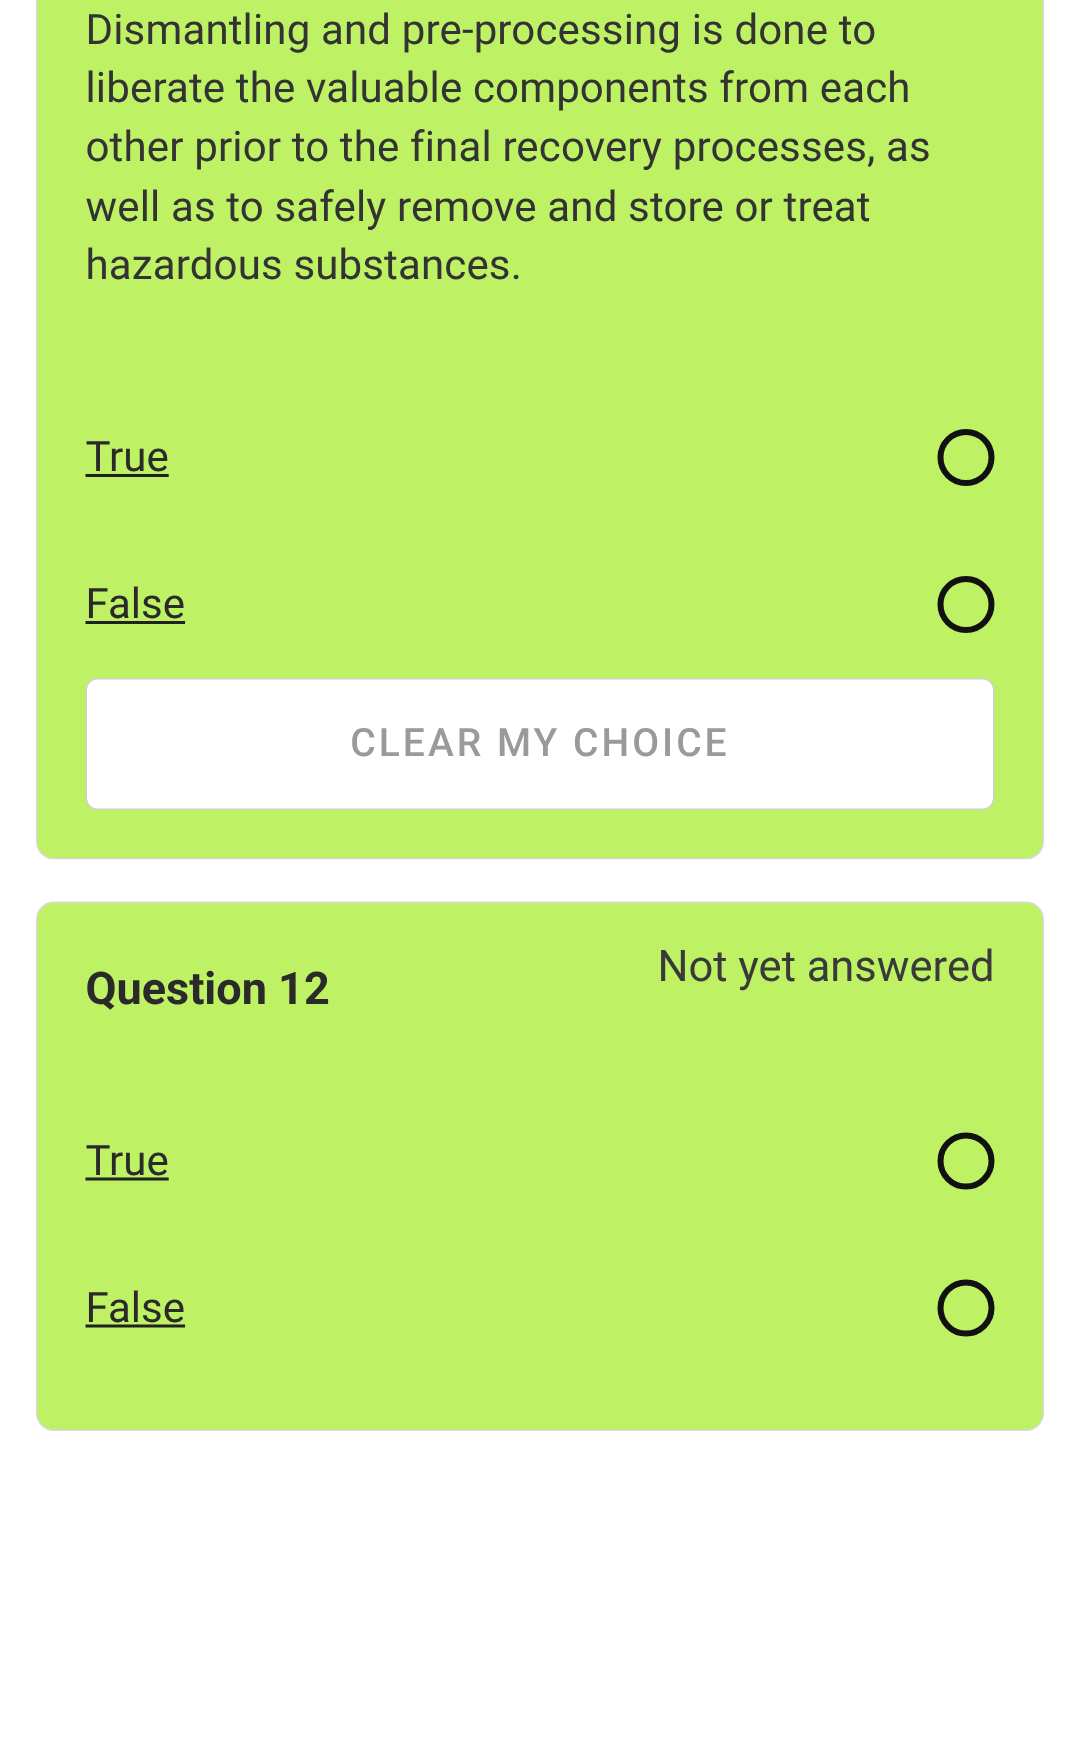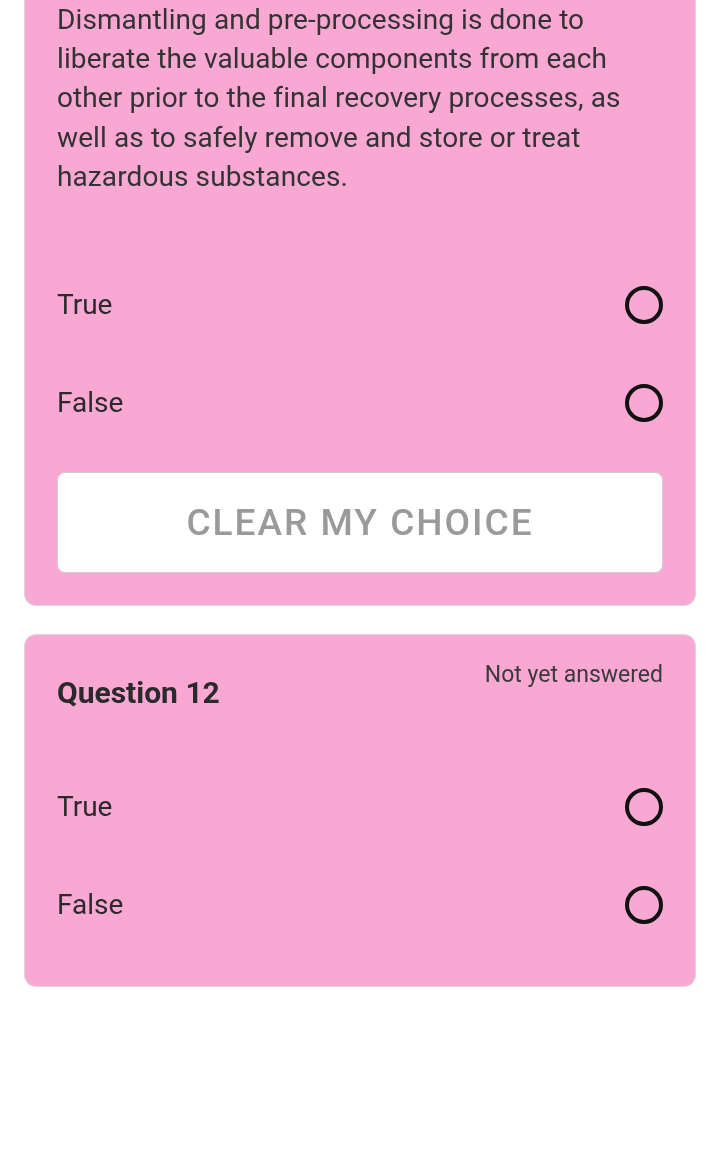--- a/index.html
+++ b/index.html
@@ -7,21 +7,21 @@
     font-family: -apple-system, BlinkMacSystemFont, "Segoe UI", Roboto, Arial, sans-serif;
     background: #ffffff;
     width: 720px;
     color: #212121;
   }
   .question-card {
     border: 1px solid #d8d8d8;
     border-radius: 12px;
     margin: 0 24px 28px 24px;
     padding: 12px 32px 32px 32px;
-    background: #f9a8d4;
+    background: #bef264;
   }
   .question-card.first {
     border-top: none;
     border-top-left-radius: 0;
     border-top-right-radius: 0;
     margin-top: 0;
     padding-top: 0;
   }
   .question-header {
     display: flex;
@@ -32,62 +32,62 @@
     gap: 26px;
   }
   .question-title {
     font-size: 30px;
     font-weight: 700;
     color: #2a2a2a;
     padding-top: 16px;
   }
   .question-meta {
     text-align: left;
-    font-size: 23px;
+    font-size: 29px;
     color: #3a3a3a;
     line-height: 1.35;
   }
   .question-text {
     font-size: 28px;
     line-height: 1.4;
     color: #333;
     margin-bottom: 60px;
     letter-spacing: 0.1px;
   }
   .option-row {
     display: flex;
     justify-content: space-between;
     align-items: center;
     padding: 30px 0;
     cursor: pointer;
+    text-decoration: underline;
   }
   .option-label {
     font-size: 28px;
     color: #2a2a2a;
   }
   .radio-circle {
     width: 38px;
     height: 38px;
     border: 4px solid #111;
     border-radius: 50%;
     flex-shrink: 0;
   }
   .clear-button {
     width: 100%;
     border: 1px solid #cfcfcf;
     background: #fff;
     border-radius: 8px;
     padding: 28px 0;
-    font-size: 37px;
+    font-size: 26px;
     font-weight: 500;
     letter-spacing: 2px;
     color: #9a9a9a;
     text-align: center;
     cursor: pointer;
-    margin-top: 20px;
     font-family: inherit;
   }
 </style>
 </head>
 <body>
 
 <div class="question-card first">
   <p class="question-text">Dismantling and pre-processing is done to liberate the valuable components from each other prior to the final recovery processes, as well as to safely remove and store or treat hazardous substances.</p>
 
   <div class="option-row">

